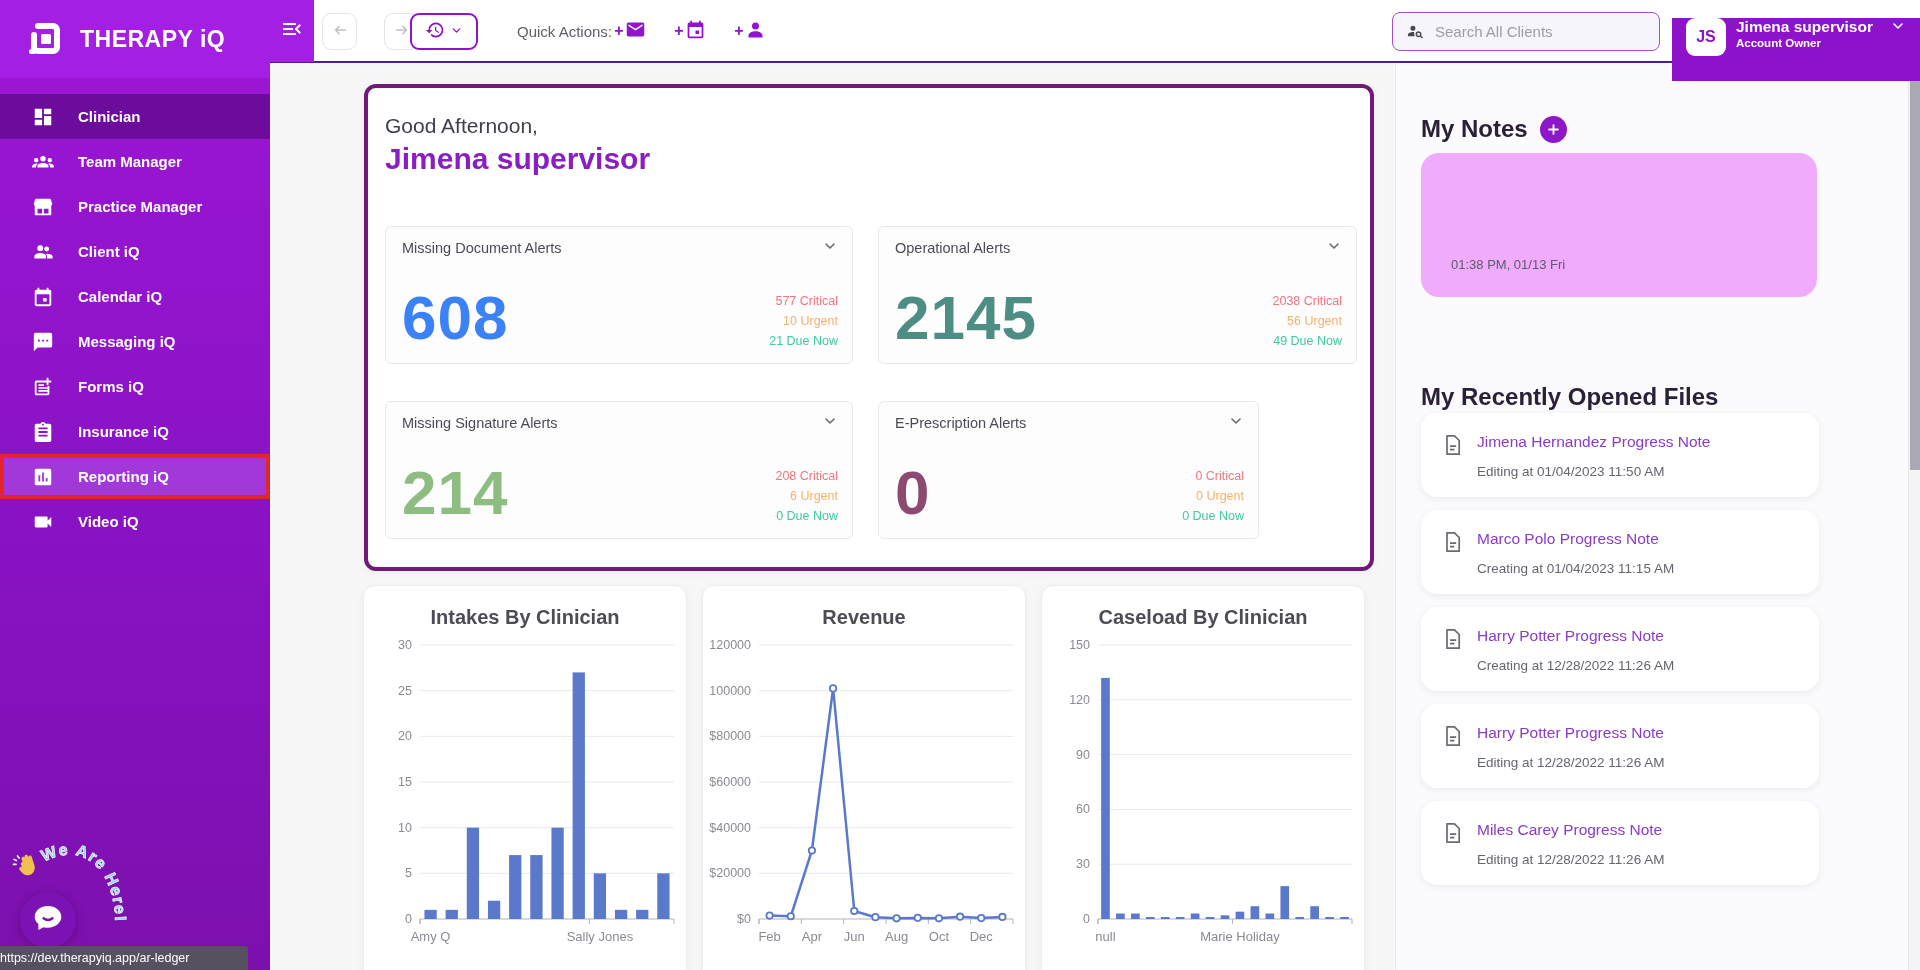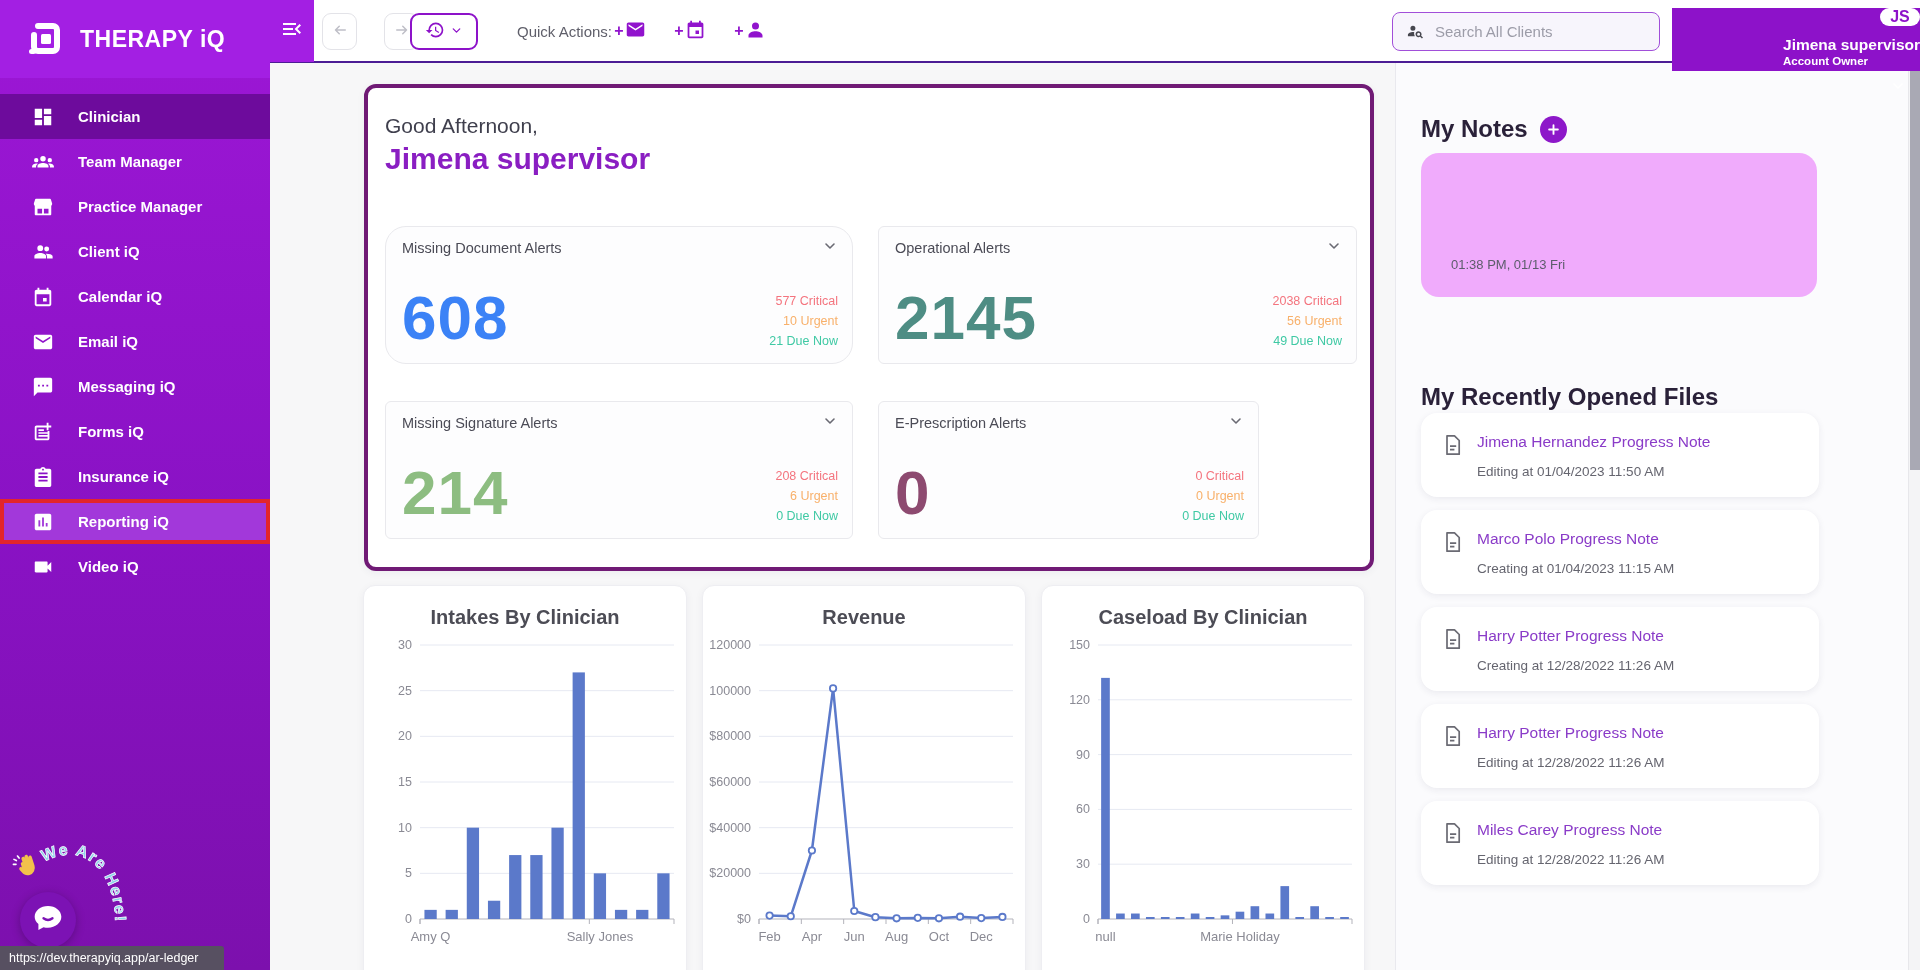--- a/index.html
+++ b/index.html
@@ -30,35 +30,35 @@
   .qa-label { position:absolute; left:247px; top:0; height:63px; line-height:63px; color:#5f5f6a; font-size:15px; }
   .qa-btn { position:absolute; top:15px; width:44px; height:32px; display:flex; align-items:center; justify-content:center; color:#9113cd; cursor:pointer; }
   .qa-btn::before { content:"+"; font-size:16px; font-weight:bold; color:#9113cd; margin-right:1px; }
   .qa-btn svg { width:21px; height:21px; }
   .qa-email { left:338px; } .qa-calendar { left:398px; } .qa-client { left:458px; }
   .search-box { position:absolute; left:1122px; top:12px; width:268px; height:39px; border:1px solid #a14fd9; border-radius:8px; background:#f7f5fc; display:flex; align-items:center; padding:0 12px; gap:10px; }
   .search-box .s-ic { color:#47474f; display:flex; }
   .search-box .s-ic svg { width:20px; height:20px; }
   .search-box input { border:none; outline:none; background:transparent; font-size:15px; color:#47474f; width:200px; font-family:"Liberation Sans",sans-serif; }
   .search-box input::placeholder { color:#9c9ca8; }
-  .user-block { position:absolute; right:0; top:8px; width:248px; height:63px; background:#8d12c9; display:flex; align-items:flex-end; padding-left:14px; gap:10px; cursor:pointer;flex-direction:column; }
+  .user-block { position:absolute; right:0; top:18px; width:248px; height:63px; background:#8d12c9; display:flex; align-items:flex-start; padding-left:14px; gap:10px; cursor:pointer; }
   .avatar { width:40px; height:38px; background:#fff; border-radius:9px; color:#8d12c9; font-weight:bold; font-size:16px; display:flex; align-items:center; justify-content:center; }
   .user-meta { color:#fff; line-height:1.2; }
   .user-name { font-weight:bold; font-size:15.5px; }
   .user-role { font-weight:bold; font-size:11.5px; }
   .user-chevron { margin-left:auto; margin-right:14px; color:#fff; display:flex; }
   .user-chevron svg { width:16px; height:16px; }
 
   
   .main { position:absolute; left:270px; top:63px; width:1125px; height:907px; background:#f7f7f8; }
   .welcome-card { position:absolute; left:94px; top:21px; width:1010px; height:487px; background:#fff; border:4px solid #701a75; border-radius:12px; box-shadow:0 2px 8px rgba(40,40,80,.05); }
   .greet-hello { position:absolute; left:17px; top:26px; font-size:21px; color:#3f3f4d; }
   .greet-name { position:absolute; left:17px; top:54px; font-size:30px; font-weight:bold; color:#8a1ec2; }
   .alert-card { position:absolute; border:1px solid #e9e9ed; border-radius:6px; background:#fdfdfe; }
-  .alert-card.pos0 { left:17px;  top:138px; width:468px; height:138px;border-radius:21px; }
+  .alert-card.pos0 { left:17px;  top:138px; width:468px; height:138px; }
   .alert-card.pos1 { left:510px; top:138px; width:479px; height:138px; }
   .alert-card.pos2 { left:17px;  top:313px; width:468px; height:138px; }
   .alert-card.pos3 { left:510px; top:313px; width:381px; height:138px; }
   .alert-title { position:absolute; left:16px; top:13px; font-size:14.5px; color:#4b4b56; }
   .alert-chevron { position:absolute; top:11px; right:14px; color:#6a6a73; cursor:pointer; display:flex; }
   .alert-chevron svg { width:16px; height:16px; }
   .alert-value { position:absolute; left:16px; bottom:10px; font-size:62px; font-weight:bold; letter-spacing:1px; }
   .alert-stats { position:absolute; right:14px; bottom:12px; text-align:right; font-size:12.5px; line-height:1.6; }
   .st-critical { color:#f4747e; } .st-urgent { color:#f8b06a; } .st-due { color:#3fc9a4; }
 
@@ -86,21 +86,21 @@
   
   .scrollbar { position:absolute; left:1908px; top:63px; width:12px; height:907px; background:#f4f4f6; border-left:1px solid #e7e7eb; }
   .scroll-thumb { position:absolute; left:1px; top:0; width:10px; height:407px; background:#a9a9b4; cursor:pointer; }
 
   
   .chat-btn { position:absolute; left:20px; top:892px; width:56px; height:56px; border-radius:50%; background:#7c12b4; box-shadow:0 2px 10px rgba(0,0,0,.25); display:flex; align-items:center; justify-content:center; cursor:pointer; z-index:8; }
   .chat-btn svg { width:32px; height:32px; }
   .wave-hand { position:absolute; left:12px; top:850px; width:30px; height:30px; z-index:8; }
   .we-are-here { position:absolute; left:36px; top:838px; z-index:8; }
   .we-are-here text { font-family:"Liberation Sans",sans-serif; font-size:16px; font-weight:bold; fill:#8bd3ea; stroke:#ffffff; stroke-width:.7px; letter-spacing:1.5px; }
-  .status-bar { position:absolute; left:0; top:946px; height:24px; width:224px; background:#575061; color:#fff; font-size:12.5px; line-height:24px; padding-left:9px; border-radius:0 3px 0 0; z-index:10; }
+  .status-bar { position:absolute; left:0; top:946px; height:24px; width:248px; background:#575061; color:#fff; font-size:12.5px; line-height:24px; border-radius:0 3px 0 0; z-index:10; }
 </style>
 </head>
 <body>
 
 <div class="sidebar">
   <div class="logo-area">
     <svg class="logo-glyph" viewBox="0 0 40 40">
       <path fill="none" stroke="#fff" stroke-width="6" stroke-linecap="round" d="M14 7h15a4 4 0 0 1 4 4v17a4 4 0 0 1-4 4H14a4 4 0 0 1-4-4V16"></path>
       <rect x="17" y="15" width="10" height="10" rx="1.5" fill="#fff"></rect>
       <rect x="5" y="30" width="7" height="5" rx="2.5" fill="#fff"></rect>
@@ -140,28 +140,20 @@
         </span>
         <span>Client iQ</span>
       </div>
       <div class="nav-item">
         <span class="nav-icon">
           <svg viewBox="0 0 24 24">
             <path fill="currentColor" d="M19 4h-1V2h-2v2H8V2H6v2H5c-1.1 0-2 .9-2 2v14c0 1.1.9 2 2 2h14c1.1 0 2-.9 2-2V6c0-1.1-.9-2-2-2zm0 16H5V9h14v11zm-3-7h-4v4h4v-4z"></path>
           </svg>
         </span>
         <span>Calendar iQ</span>
-      </div>
-      <div class="nav-item">
-        <span class="nav-icon">
-          <svg viewBox="0 0 24 24">
-            <path fill="currentColor" d="M20 4H4c-1.1 0-2 .9-2 2v12c0 1.1.9 2 2 2h16c1.1 0 2-.9 2-2V6c0-1.1-.9-2-2-2zm0 4l-8 5-8-5V6l8 5 8-5v2z"></path>
-          </svg>
-        </span>
-        <span>Email iQ</span>
       </div>
       <div class="nav-item">
         <span class="nav-icon">
           <svg viewBox="0 0 24 24">
             <path fill="currentColor" d="M20 2H4c-1.1 0-2 .9-2 2v18l4-4h14c1.1 0 2-.9 2-2V4c0-1.1-.9-2-2-2zM8.5 11.5h-2v-2h2v2zm4.6 0h-2v-2h2v2zm4.6 0h-2v-2h2v2z"></path>
           </svg>
         </span>
         <span>Messaging iQ</span>
       </div>
       <div class="nav-item">

